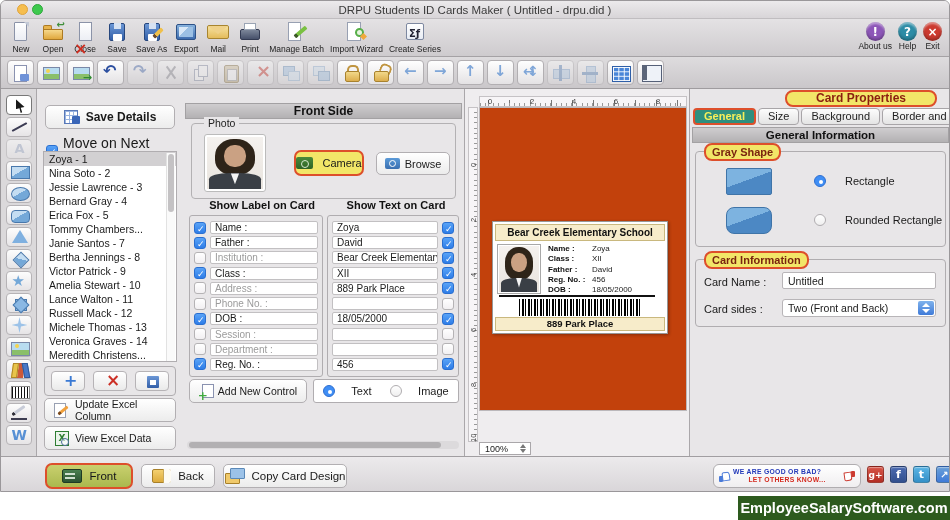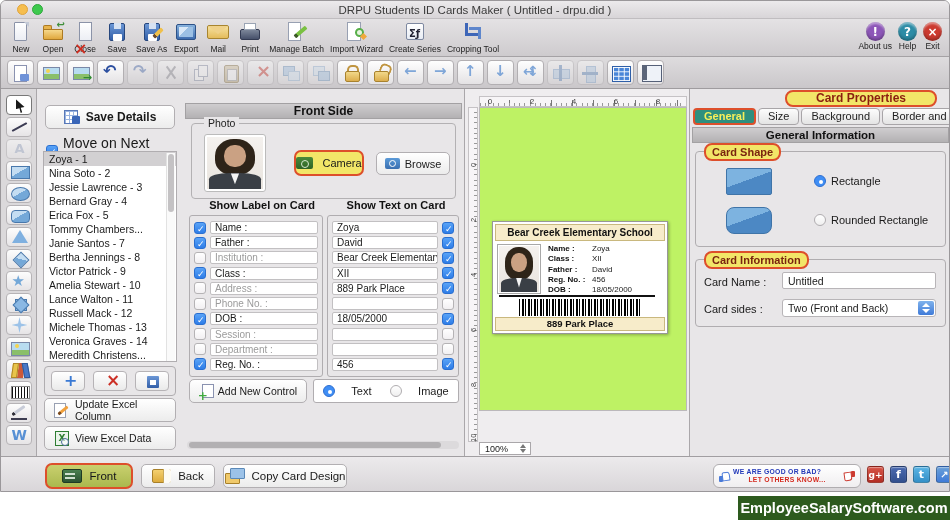--- a/index.html
+++ b/index.html
@@ -194,21 +194,21 @@
 .radio.sel::before { content:""; position:absolute; left:4px; top:4px; width:4px; height:4px; background:#fff; border-radius:50%; }
 .h-scroll { position:absolute; left:4px; top:352px; width:272px; height:8px; background:#dcdadc; border-radius:4px; }
 .h-thumb { position:absolute; left:2px; top:1px; width:252px; height:6px; background:#b2b0b2; border-radius:3px; }
 
 
 .preview-panel { position:absolute; left:464px; top:0; width:224px; height:367px; background:#efedef; }
 .ruler-h { position:absolute; left:14px; top:7px; width:208px; height:11px; background:#f7f5f7; border:1px solid #c5c2c5; display:flex; padding-left:8px; background-image:repeating-linear-gradient(90deg,#999 0 1px,transparent 1px 5.2px),repeating-linear-gradient(90deg,#777 0 1px,transparent 1px 21px); background-size:100% 3px,100% 6px; background-position:8px 100%,8px 100%; background-repeat:repeat-x; }
 .rh-n { width:42px; flex:none; font-size:7.5px; color:#444; }
 .ruler-v { position:absolute; left:3px; top:18px; width:10px; height:335px; background:#f7f5f7; border:1px solid #c5c2c5; display:flex; flex-direction:column; padding-top:4px; background-image:repeating-linear-gradient(180deg,#999 0 1px,transparent 1px 5.2px); background-size:3px 100%; background-position:100% 4px; background-repeat:repeat-y; }
 .rv-n { height:55px; flex:none; font-size:7.5px; color:#444; writing-mode:vertical-rl; transform:rotate(180deg); padding-left:1px; }
-.canvas { position:absolute; left:14px; top:18px; width:208px; height:304px; background:#bef264; border:1px solid #bbb8bb; }
+.canvas { position:absolute; left:14px; top:18px; width:208px; height:304px; background:#c2410c; border:1px solid #bbb8bb; }
 .card { position:absolute; left:12px; top:113px; width:176px; height:113px; background:#fff; border:1px solid #979797; box-shadow:1px 1px 3px rgba(0,0,0,.3); padding:2px; display:flex; flex-direction:column; }
 .card-head { height:17px; background:#f7ecca; border:1px solid #c9b87e; font-size:10px; font-weight:bold; color:#111; text-align:center; line-height:15px; white-space:nowrap; overflow:hidden; }
 .card-body { display:flex; padding:3px 2px 1px 2px; height:56px; }
 .card-photo { width:44px; height:50px; border:1px solid #a8a8a8; background:#fff; padding:1px; flex:none; }
 .card-fields { flex:1; margin-left:7px; display:flex; flex-direction:column; justify-content:space-between; }
 .cf-row { display:flex; height:9px; }
 .cf-l { font-size:8px; font-weight:bold; color:#111; width:44px; flex:none; }
 .cf-v { font-size:8px; color:#222; }
 .card-line { height:2px; background:#111; margin:0 10px 1px 4px; }
 .card-barcode { height:17px; width:122px; align-self:center; background:repeating-linear-gradient(90deg,#000 0 1px,#fff 1px 3px,#000 3px 5px,#fff 5px 6px); margin:1px 0; }
@@ -226,21 +226,21 @@
 .tab { flex:none; padding:0 9px; border:1px solid #a8a5a8; border-radius:4px; background:linear-gradient(#fcfcfc,#e4e4e4); font-size:11px; color:#222; line-height:15px; white-space:nowrap; }
 .tab.selected { background:#2f8f7e; color:#f7ef5a; border:2px solid #dd4f2b; font-weight:bold; line-height:13px; }
 .tab:last-child { flex:1; text-align:center; }
 .gi-header { position:absolute; left:2px; right:2px; top:38px; height:16px; background:linear-gradient(#cfcdcf,#b3b1b3); border:1px solid #a3a1a3; text-align:center; font-size:11.5px; font-weight:bold; color:#111; line-height:14px; }
 .pbox { position:absolute; left:5px; right:5px; border:1px solid #b0adb0; border-radius:4px; }
 .pill { position:absolute; top:-9px; left:8px; padding:0 6px; font-weight:bold; font-size:11px; border-radius:8px; color:#7a240f; line-height:14px; white-space:nowrap; }
 .shape-box { top:62px; height:96px; }
 .sw { position:absolute; left:30px; width:46px; height:27px; background:linear-gradient(160deg,#7db3e0 0 45%,#4c88c4 45%); border:1px solid #3f74a8; }
 .sw.sw-rect { top:16px; border-radius:2px; }
 .sw.sw-rrect { top:55px; border-radius:8px; }
-.shape-radio { position:absolute; left:118px; display:flex; align-items:center; gap:5px; font-size:11px; color:#1a1a1a; }
+.shape-radio { position:absolute; left:118px; display:flex; align-items:center; gap:19px; font-size:11px; color:#1a1a1a; }
 .sr1 { top:23px; } .sr2 { top:62px; }
 .info-box { top:170px; height:68px; }
 .p-label { position:absolute; font-size:11px; color:#1a1a1a; }
 .p-input { position:absolute; height:17px; background:#fff; border:1px solid #b8b5b8; border-radius:2px; font-size:10.5px; padding-left:5px; color:#1a1a1a; font-family:"Liberation Sans","DejaVu Sans",sans-serif; }
 .select { position:absolute; height:18px; background:#fff; border:1px solid #b8b5b8; border-radius:3px; font-size:10.5px; color:#1a1a1a; line-height:16px; padding-left:5px; }
 .dd-btn { position:absolute; right:1px; top:1px; bottom:1px; width:16px; background:linear-gradient(#7fb2ec,#3f7ad8); border-radius:2px; }
 .dd-btn::before,.dd-btn::after { content:""; position:absolute; left:4px; border-left:4px solid transparent; border-right:4px solid transparent; }
 .dd-btn::before { top:2px; border-bottom:4px solid #fff; }
 .dd-btn::after { bottom:2px; border-top:4px solid #fff; }
 .content-box { top:248px; height:112px; }
@@ -384,27 +384,20 @@
         </div>
 
         <div class="tb-item">
           <span class="tbicon" data-icon="create-series">
             <i class="p1"></i>
             <i class="p2"></i>
           </span>
           <span class="tb-label">Create Series</span>
         </div>
 
-        <div class="tb-item">
-          <span class="tbicon" data-icon="cropping-tool">
-            <i class="p1"></i>
-            <i class="p2"></i>
-          </span>
-          <span class="tb-label">Cropping Tool</span>
-        </div>
 
       <div class="tb-spacer"></div>
       <div class="tb-right">
 
           <div class="tb-item" data-icon="about-circle">
             <span class="circle">!</span>
             <span class="tb-label">About us</span>
           </div>
 
           <div class="tb-item" data-icon="help-circle">
@@ -798,21 +791,21 @@
             <div class="tab">Size</div>
 
             <div class="tab">Background</div>
 
             <div class="tab">Border and Wa...</div>
 
         </div>
         <div class="gi-header">General Information</div>
 
         <div class="pbox shape-box">
-          <span class="pill ann">Card Shape</span>
+          <span class="pill ann">Gray Shape</span>
           <div class="sw sw-rect"></div>
           <div class="shape-radio sr1">
             <span class="radio sel"></span>
             <span>Rectangle</span>
           </div>
           <div class="sw sw-rrect"></div>
           <div class="shape-radio sr2">
             <span class="radio"></span>
             <span>Rounded Rectangle</span>
           </div>

